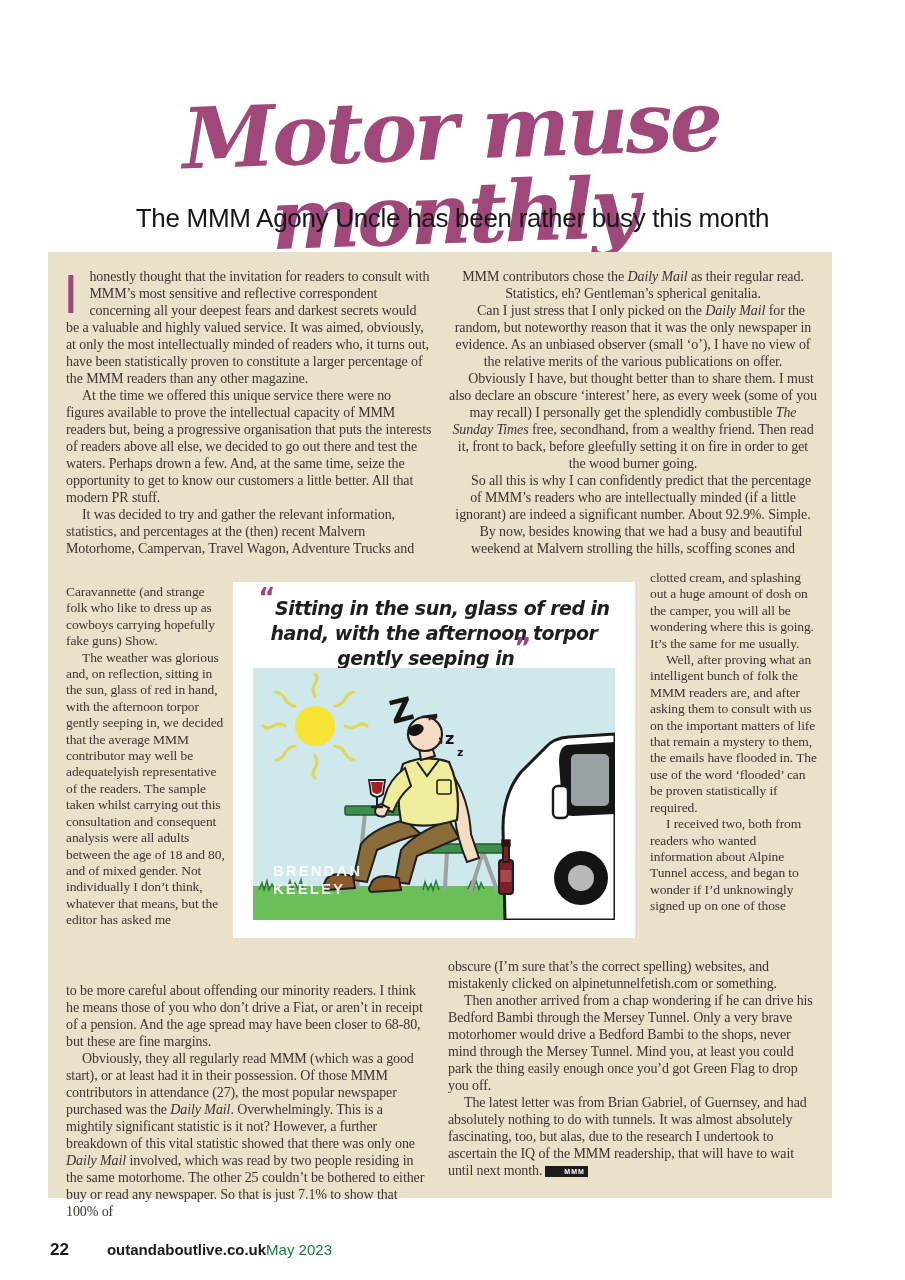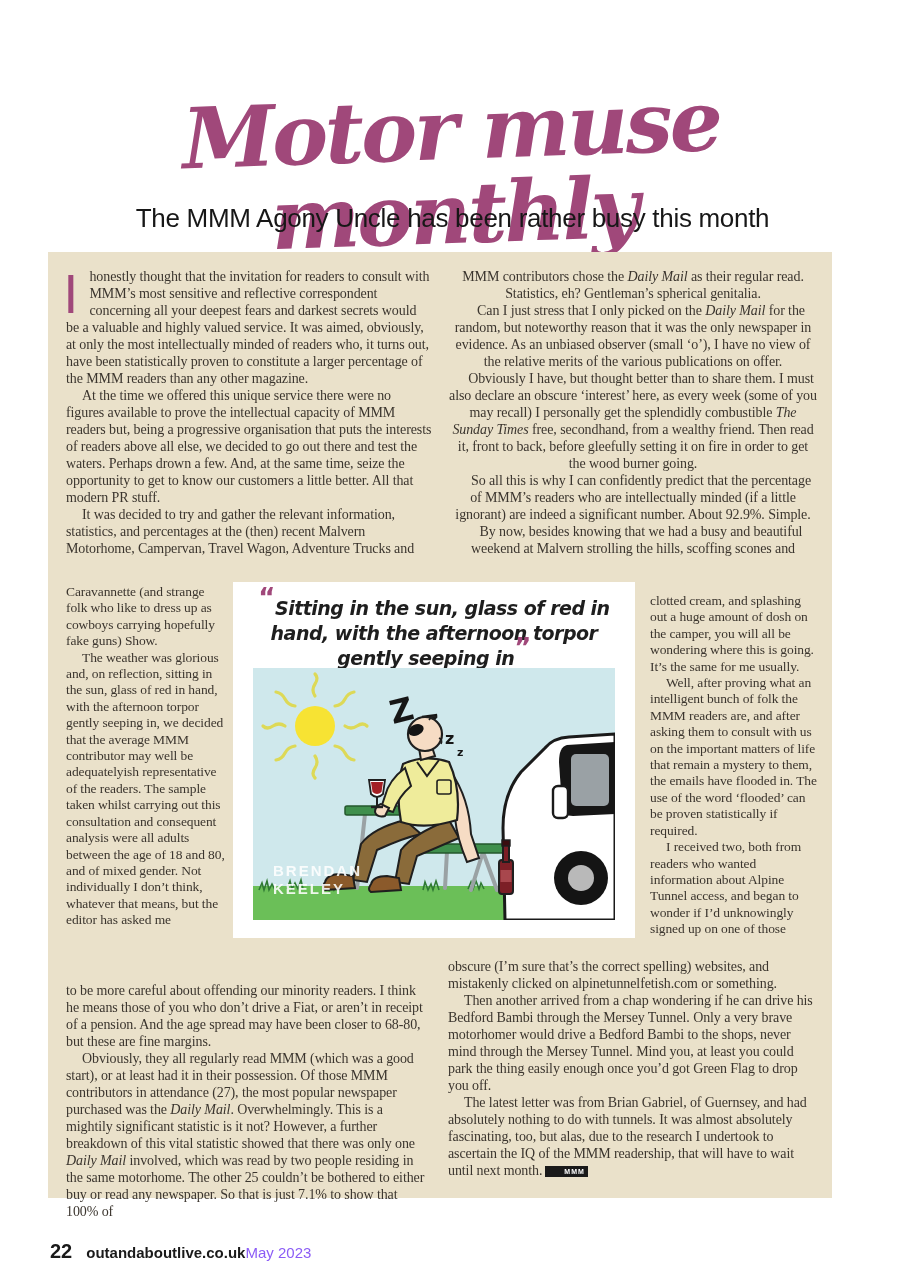--- a/index.html
+++ b/index.html
@@ -16,42 +16,42 @@
   .panel{position:absolute;left:48px;top:252px;width:784px;height:946px;background:#eae1ca;}
   .colblock{position:absolute;color:#3b352e;font-size:14px;line-height:17px;letter-spacing:-0.1px;
             text-align:left;}
   .colblock p{margin:0;}
   .colblock p.indent{text-indent:16px;}
   .narrow{font-size:13.5px;line-height:16.4px;}
   .c1top{left:18px;top:16px;width:366px;}
   .c1narrow{left:18px;top:332px;width:160px;}
   .c1bottom{left:18px;top:700px;width:366px;margin-top:30px;}
   .c2top{left:400px;top:16px;width:370px;text-align:center;}
-  .c2narrow{left:602px;top:318px;width:170px;margin-top:23px;}
+  .c2narrow{left:602px;top:318px;width:170px;}
   .c2bottom{left:400px;top:706px;width:370px;}
   .dropcap{float:left;color:#a0487a;font-family:"Liberation Sans", sans-serif;font-weight:700;
            font-size:56px;line-height:48px;margin:2px 8px 0 0;transform:scaleX(0.62);
            transform-origin:left top;}
   em{font-style:italic;}
   .endmark{display:inline-block;background:#1a1a1a;color:#ffffff;font-family:"Liberation Sans",sans-serif;
            font-weight:700;font-size:7px;line-height:9px;padding:1px 3px;vertical-align:middle;
            letter-spacing:1px;margin-left:3px;}
   
   .artbox{position:absolute;left:185px;top:330px;width:402px;height:356px;background:#ffffff;}
   .pullquote{position:absolute;left:10px;top:14px;width:382px;text-align:center;
              font-family:"DejaVu Sans", sans-serif;font-style:italic;font-weight:700;
              font-size:19px;line-height:25px;color:#1e1e1e;letter-spacing:-0.5px;}
   .qmark{color:#a0487a;font-size:26px;line-height:0;vertical-align:8px;font-style:normal;}
   .cartoon{position:absolute;left:20px;top:86px;width:362px;height:252px;}
   
   .footer{position:absolute;left:50px;top:1240px;font-family:"Liberation Sans", sans-serif;
           color:#1a1a1a;font-size:15px;}
-  .footer .pno{font-weight:700;font-size:20px;margin-right:14px;}
+  .footer .pno{font-weight:700;font-size:17px;margin-right:38px;}
   .footer .site{font-weight:700;}
-  .footer .date{font-weight:400;color:#8b5cf6;}
+  .footer .date{font-weight:400;color:#15803d;}
 </style>
 </head>
 <body>
 
 <div class="page">
 
   <div class="masthead">Motor muse monthly</div>
   <div class="standfirst">The MMM Agony Uncle has been rather busy this month</div>
 
   <div class="panel">

